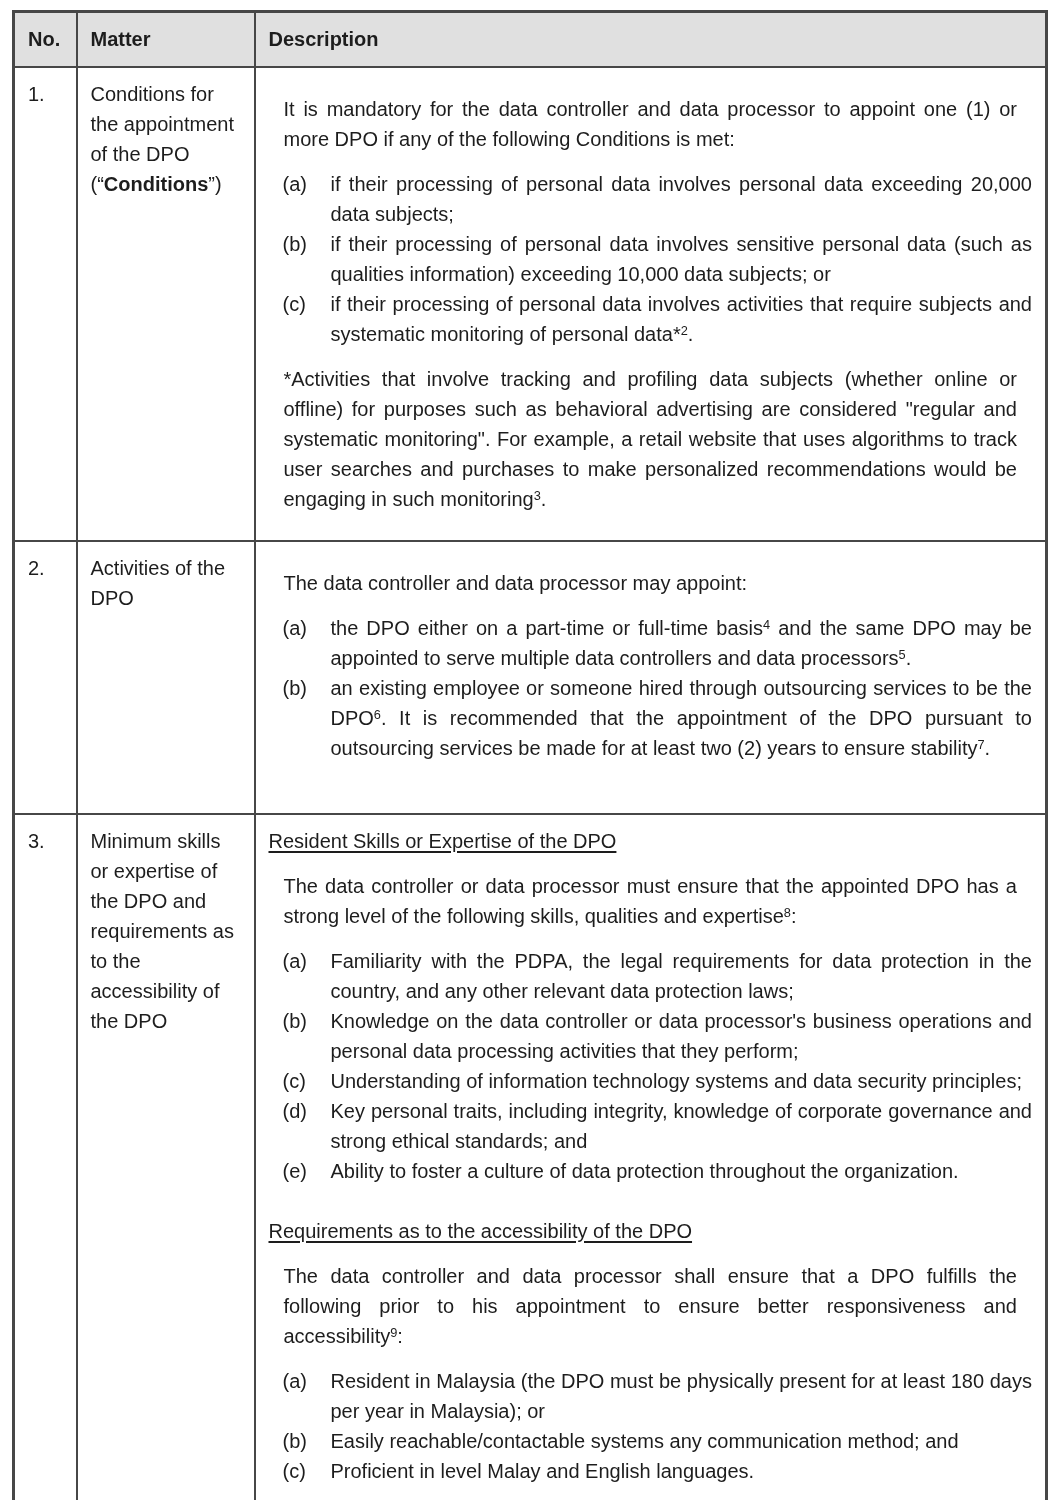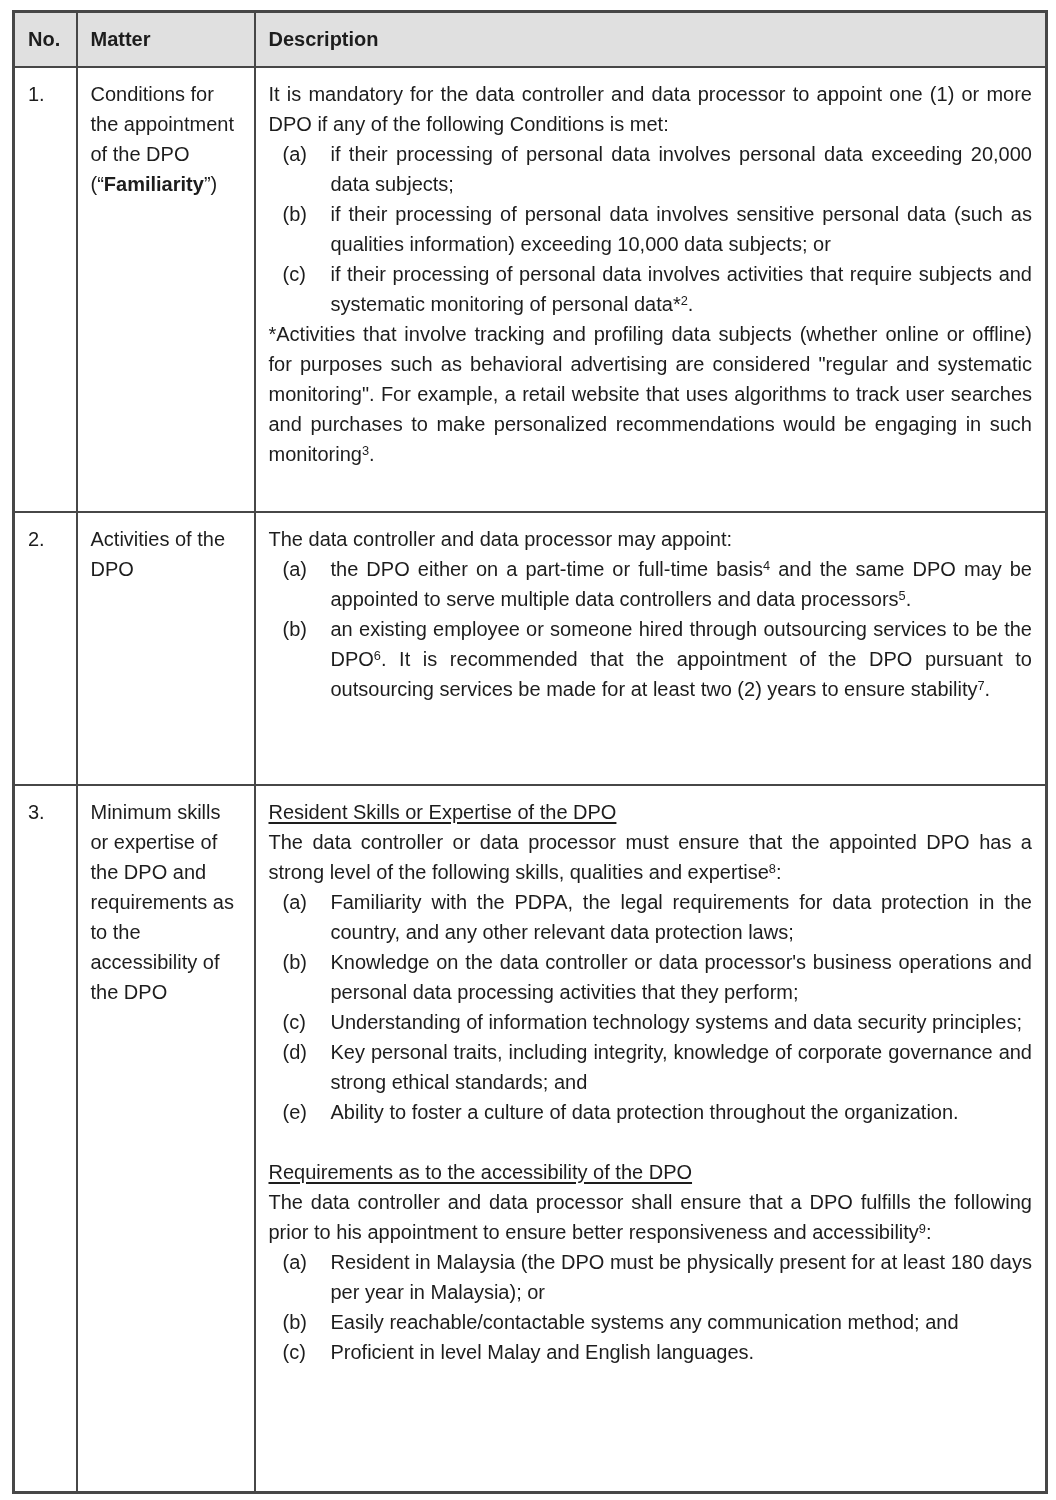--- a/index.html
+++ b/index.html
@@ -33,21 +33,21 @@
     padding-top: 6px; padding-bottom: 6px;
   }
   thead th.center { text-align: left; }
   col.c-no { width: 63px; }
   col.c-matter { width: 178px; }
   col.c-desc { width: 792px; }
   tbody tr.r1 td { height: 445px; }
   tbody tr.r2 td { height: 273px; }
   tbody tr.r3 td { height: 708px; }
   .matter-text { text-align: left; }
-  .desc-block { margin: 0; text-align: justify; }
+  .desc-block { margin: 15px; text-align: justify; }
   .desc-heading {
     margin: 0;
     text-align: left;
     text-decoration: underline;
     text-underline-offset: 3px;
   }
   .desc-item { display: flex; padding-left: 14px; }
   .desc-item .lbl { flex: 0 0 48px; text-align: left; }
   .desc-item .body { flex: 1 1 auto; text-align: justify; }
   .desc-spacer { height: 30px; }
@@ -73,21 +73,21 @@
     <tr>
       <th>No.</th>
       <th>Matter</th>
       <th class="center">Description</th>
     </tr>
   </thead>
   <tbody>
       <tr class="r1">
         <td>1.</td>
         <td>
-          <div class="matter-text"><span>Conditions for the appointment of the DPO (“</span><strong>Familiarity</strong><span>”)</span></div>
+          <div class="matter-text"><span>Conditions for the appointment of the DPO (“</span><strong>Conditions</strong><span>”)</span></div>
         </td>
         <td>
           <div class="desc-block"><span>It is mandatory for the data controller and data processor to appoint one (1) or more DPO if any of the following Conditions is met:</span></div>
           <div class="desc-item">
             <span class="lbl">(a)</span>
             <div class="body"><span>if their processing of personal data involves personal data exceeding 20,000 data subjects;</span></div>
           </div>
           <div class="desc-item">
             <span class="lbl">(b)</span>
             <div class="body"><span>if their processing of personal data involves sensitive personal data (such as qualities information) exceeding 10,000 data subjects; or</span></div>

